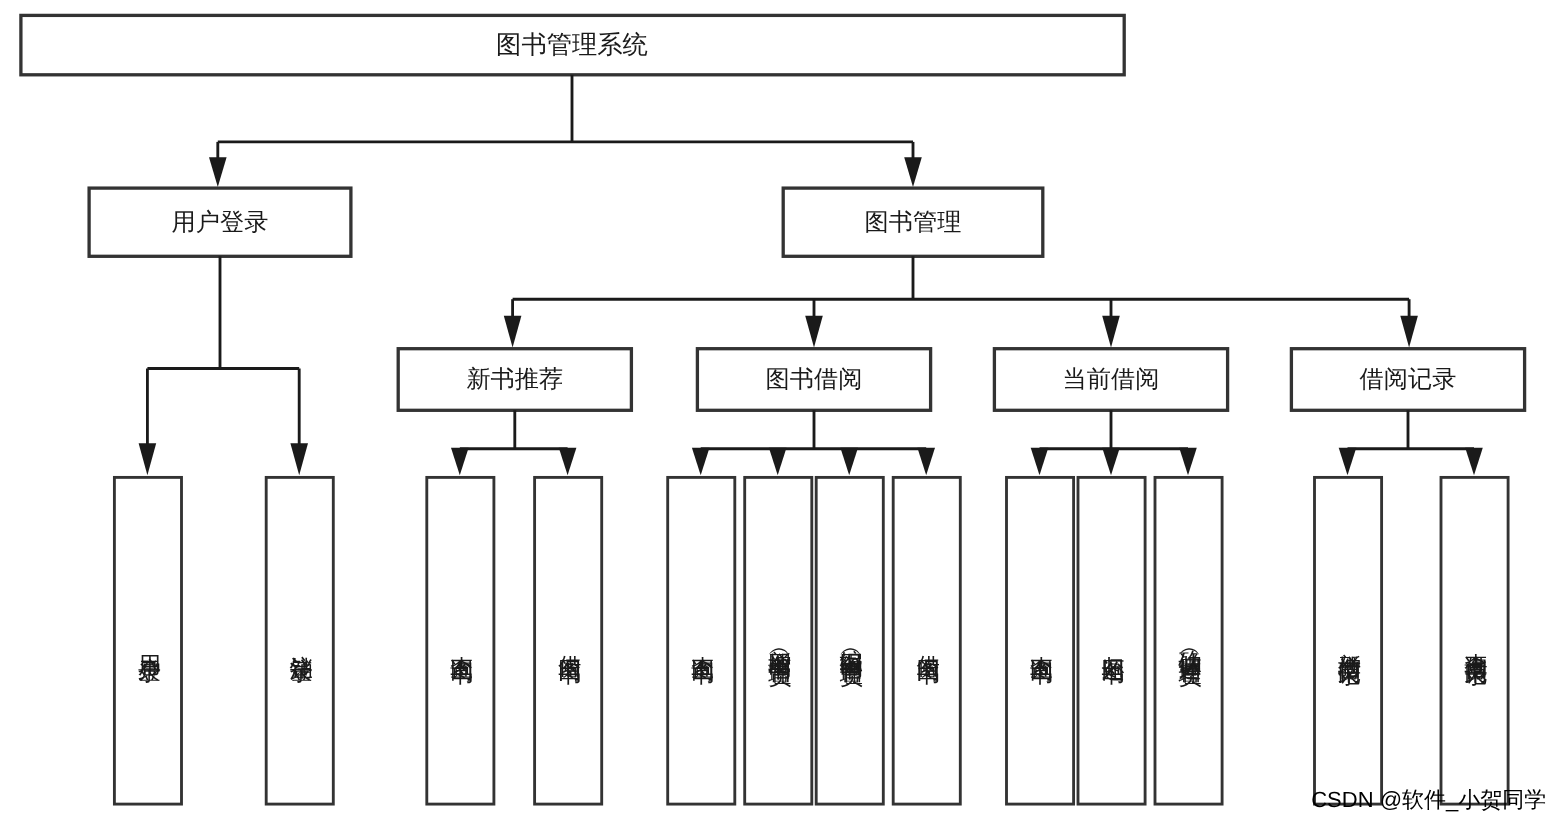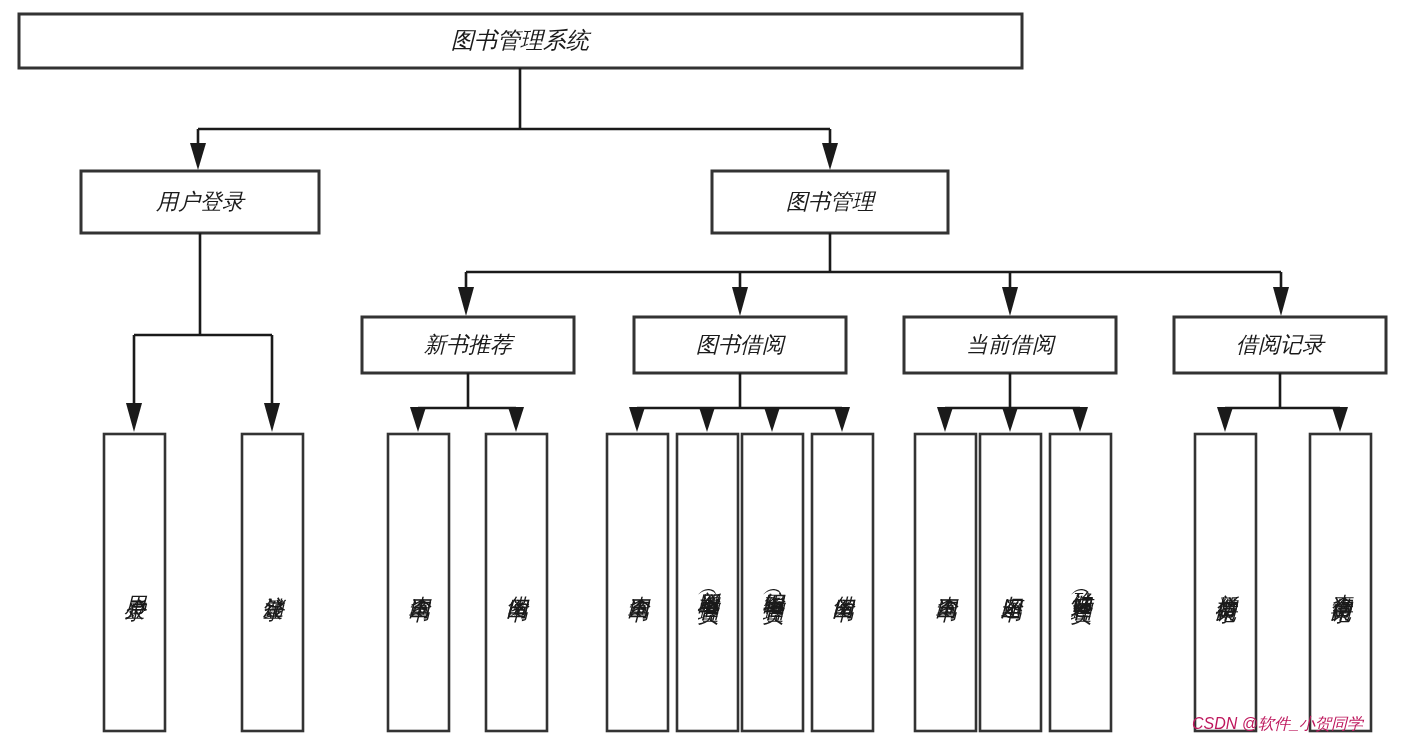--- a/index.html
+++ b/index.html
@@ -11,21 +11,20 @@
     width: 1405px;
     height: 747px;
     font-family: "Liberation Sans", "DejaVu Sans", sans-serif;
     overflow: hidden;
     position: relative;
   }
   #diagram-root {
     position: relative;
     width: 1405px;
     height: 527px;
-    font-style: italic;
   }
   svg.flow {
     position: absolute;
     top: 0;
     left: 0;
     width: 1405px;
     height: 747px;
   }
   .node-rect {
     fill: #ffffff;
@@ -75,22 +74,22 @@
     justify-content: center;
     text-align: center;
     white-space: nowrap;
     pointer-events: none;
   }
   .watermark {
     position: absolute;
     left: 1192px;
     top: 714px;
     font-family: "Liberation Sans", "DejaVu Sans", sans-serif;
-    font-size: 16px;
-    color: #be185d;
+    font-size: 20px;
+    color: #000000;
     white-space: nowrap;
     pointer-events: none;
   }
 </style>
 </head>
 <body>
 
 <div id="diagram-root">
 
   <svg class="flow" viewBox="0 0 1405 747" xmlns="http://www.w3.org/2000/svg">

